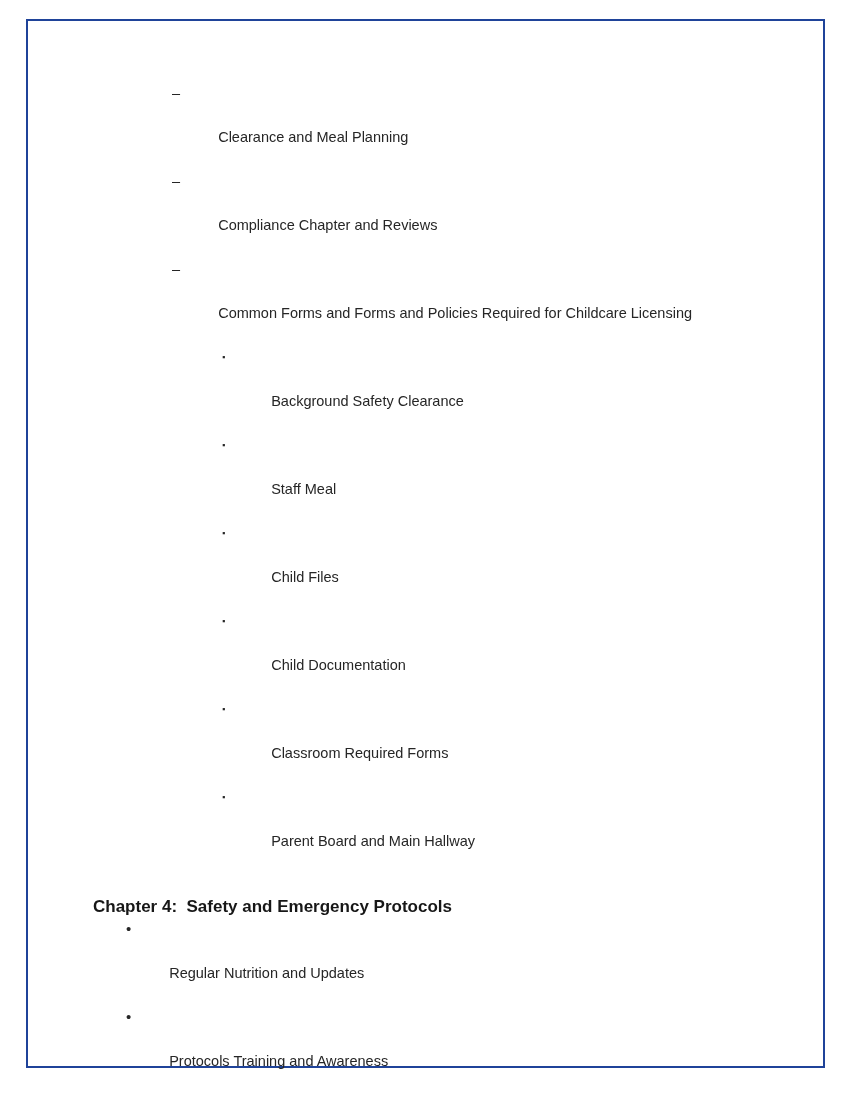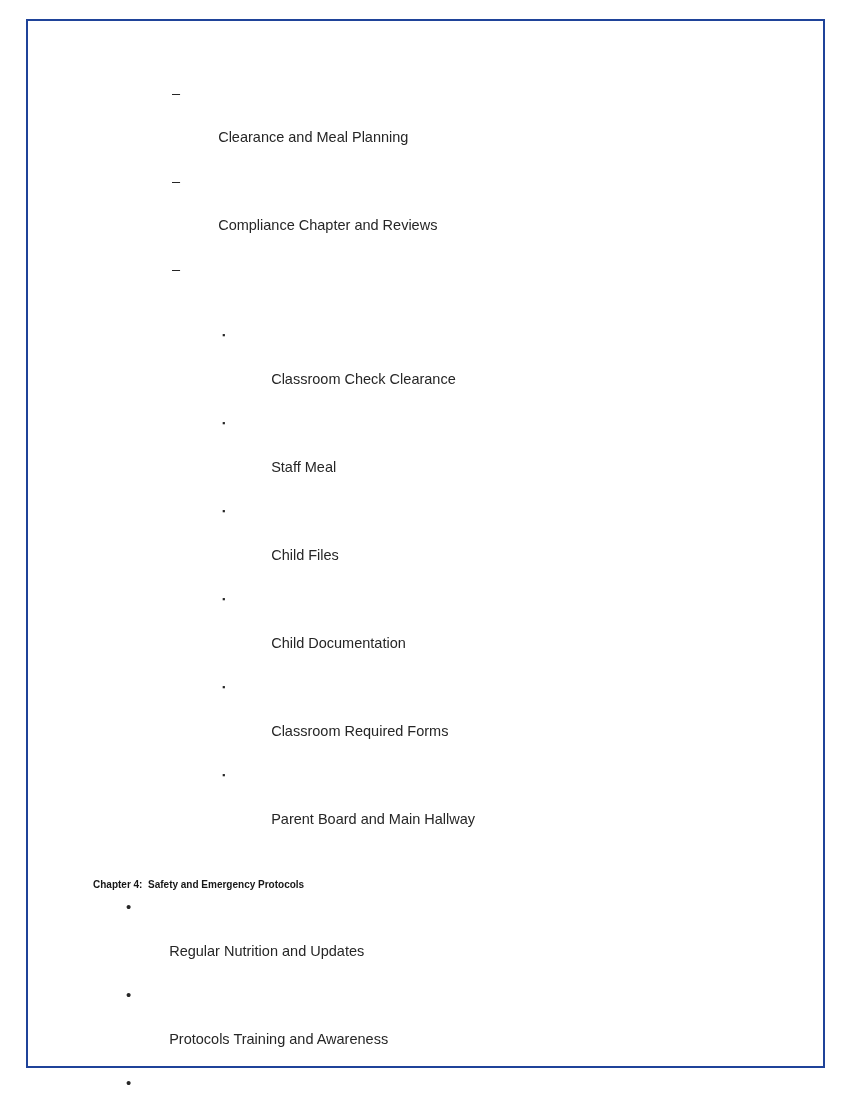--- a/index.html
+++ b/index.html
@@ -68,21 +68,21 @@
   }
   .lvl-square .marker {
     left: 129px;
     font-size: 9px;
     top: 0px;
     line-height: 23px;
   }
 
   
   .chapter-heading {
-    font-size: 10px;
+    font-size: 17px;
     line-height: 22px;
     font-weight: bold;
     color: #171717;
     white-space: pre;
   }
 
   
   .lvl-bullet {
     padding-left: 52px;
   }
@@ -106,25 +106,26 @@
     <div class="line lvl-dash">
       <span class="marker">–</span>
       <span>Clearance and Meal Planning</span>
     </div>
     <div class="line lvl-dash">
       <span class="marker">–</span>
       <span>Compliance Chapter and Reviews</span>
     </div>
     <div class="line lvl-dash">
       <span class="marker">–</span>
+      <span>Common Forms and Forms and Policies Required for Childcare Licensing</span>
     </div>
 
     <div class="line lvl-square">
       <span class="marker">▪</span>
-      <span>Classroom Check Clearance</span>
+      <span>Background Safety Clearance</span>
     </div>
     <div class="line lvl-square">
       <span class="marker">▪</span>
       <span>Staff Meal</span>
     </div>
     <div class="line lvl-square">
       <span class="marker">▪</span>
       <span>Child Files</span>
     </div>
     <div class="line lvl-square">

